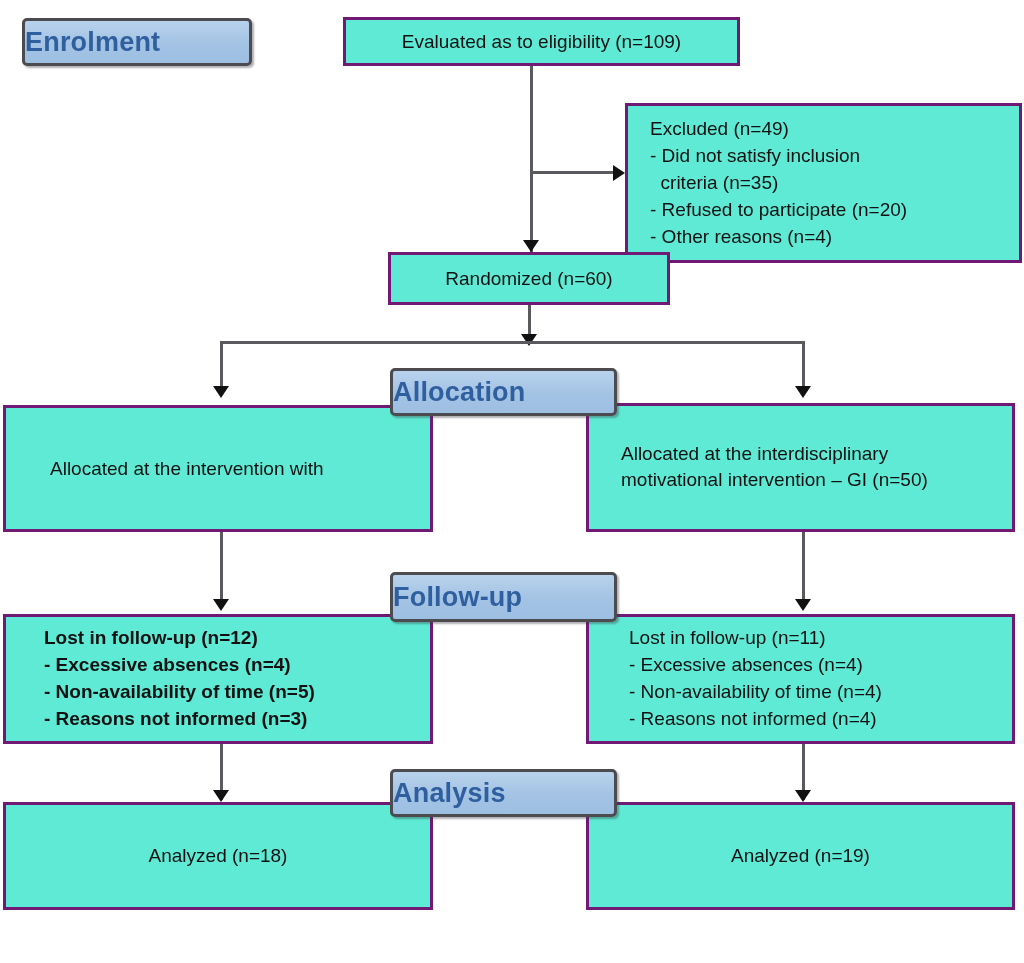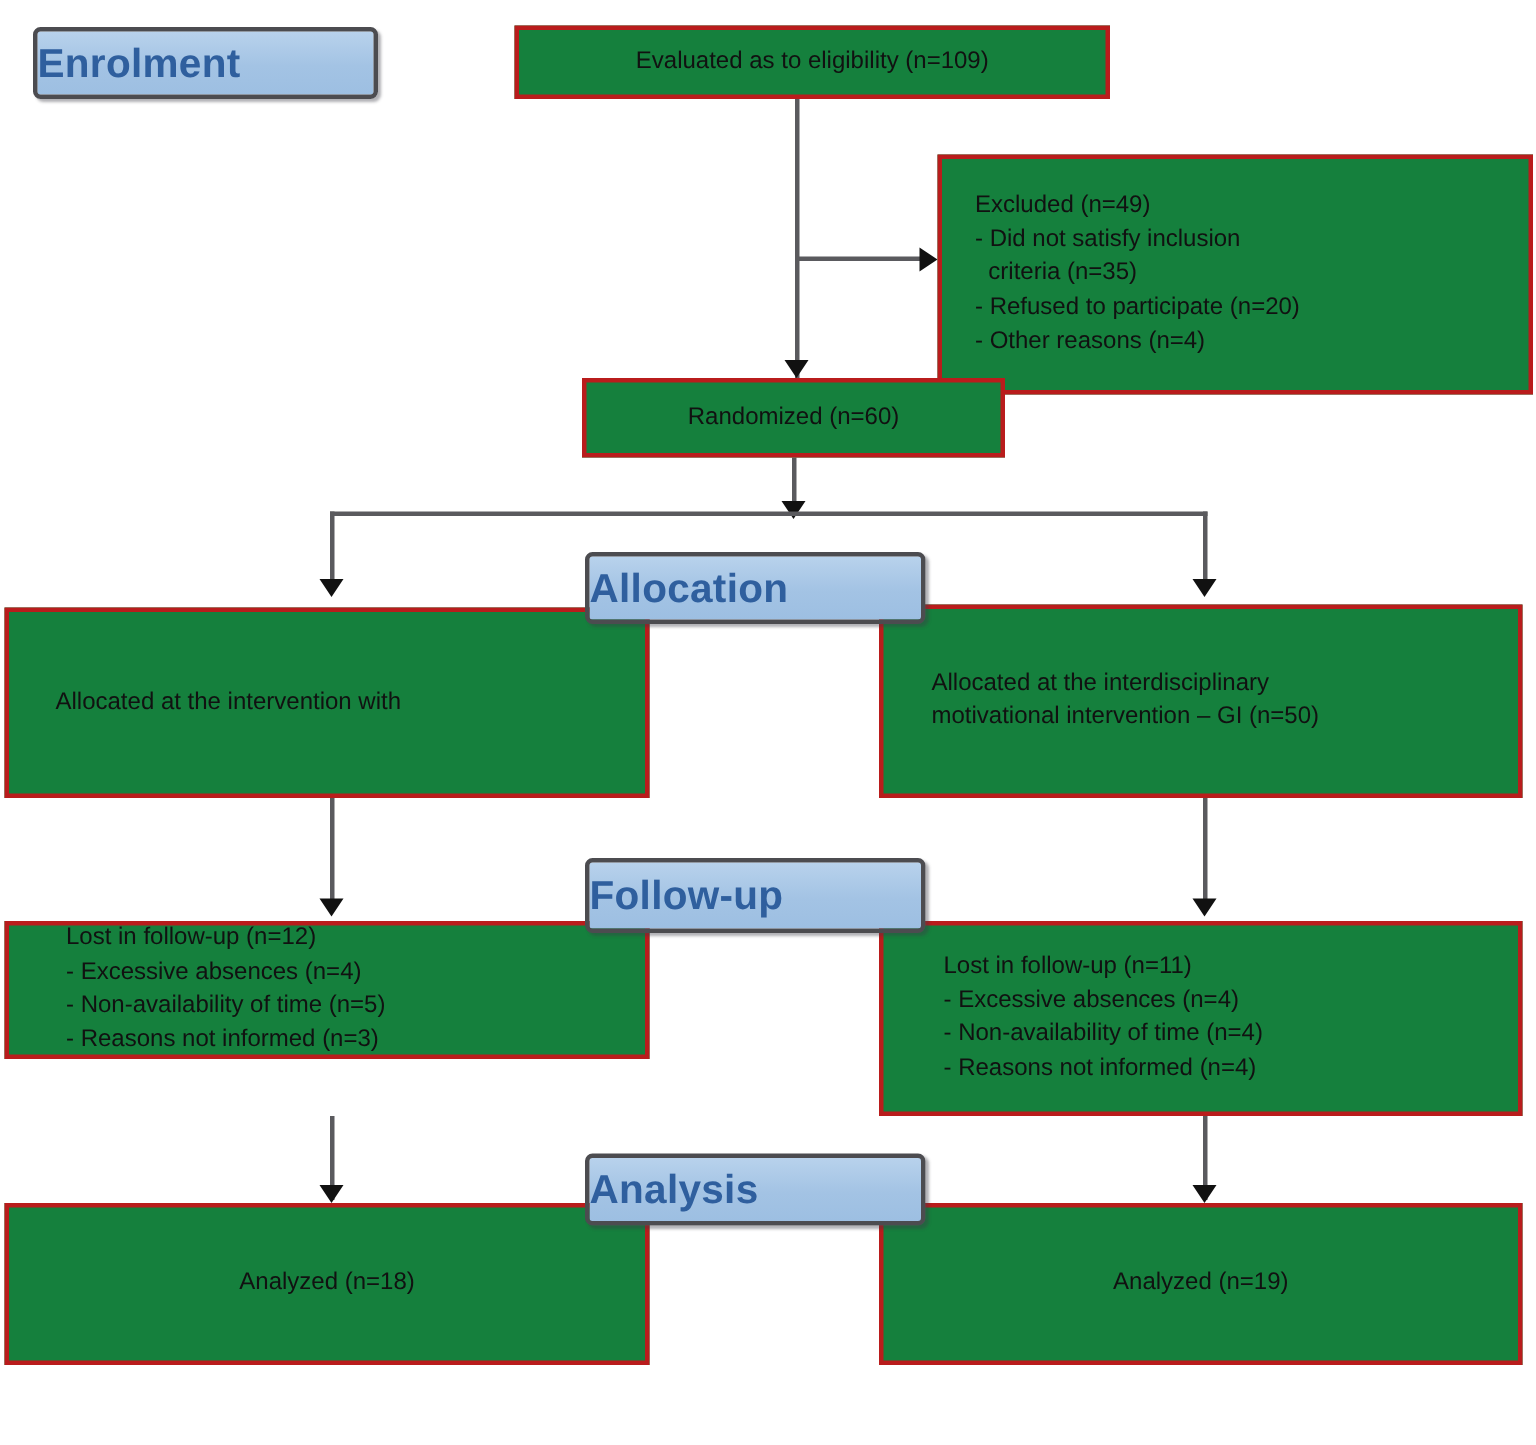--- a/index.html
+++ b/index.html
@@ -6,25 +6,25 @@
   body{
     width:1024px;height:963px;position:relative;overflow:hidden;
     font-family:"Liberation Sans","DejaVu Sans",sans-serif;
     -webkit-font-smoothing:antialiased;
   }
   #stage{position:absolute;left:0;top:0;width:1024px;height:963px;}
 
   
   .box{
     position:absolute;
-    background:#15803d;
-    border:3px solid #b91c1c;
+    background:#5eead4;
+    border:3px solid #701a75;
     box-sizing:border-box;
     color:#111111;
-    font-size:16px;
+    font-size:19px;
     line-height:1.42;
     z-index:3;
   }
   .box .inner{
     position:absolute;left:0;right:0;top:50%;transform:translateY(-50%);
     padding:0 16px;box-sizing:border-box;
   }
   .box.center .inner{text-align:center;}
   .box.left .inner{text-align:left;}
   .box .ln{display:block;white-space:pre;}
@@ -111,21 +111,21 @@
   <div class="arrow-down" style="left:213px;top:386px;"></div>
 
   <div class="vline" style="left:802px;top:341px;height:48px;"></div>
   <div class="arrow-down" style="left:795px;top:386px;"></div>
 
   <div class="banner" style="left:390px;top:368px;width:227px;height:48px;">
     <span>Allocation</span>
   </div>
 
   <div class="box left" style="left:3px;top:405px;width:430px;height:127px;">
-    <div class="inner" style="padding:0 31px;">
+    <div class="inner" style="padding:0 44px;">
       <span class="ln">Allocated at the intervention with</span>
     </div>
   </div>
 
   <div class="box left" style="left:586px;top:403px;width:429px;height:129px;">
     <div class="inner" style="padding:0 32px;">
       <span class="ln">Allocated at the interdisciplinary</span>
       <span class="ln">motivational intervention – GI (n=50)</span>
     </div>
   </div>
@@ -133,21 +133,21 @@
   <div class="vline" style="left:220px;top:532px;height:70px;"></div>
   <div class="arrow-down" style="left:213px;top:599px;"></div>
 
   <div class="vline" style="left:802px;top:532px;height:70px;"></div>
   <div class="arrow-down" style="left:795px;top:599px;"></div>
 
   <div class="banner" style="left:390px;top:572px;width:227px;height:50px;">
     <span>Follow-up</span>
   </div>
 
-  <div class="box left" style="left:3px;top:614px;width:430px;height:92px;">
+  <div class="box left" style="left:3px;top:614px;width:430px;height:130px;font-weight:bold;">
     <div class="inner" style="padding:0 38px;">
       <span class="ln">Lost in follow-up (n=12)</span>
       <span class="ln">- Excessive absences (n=4)</span>
       <span class="ln">- Non-availability of time (n=5)</span>
       <span class="ln">- Reasons not informed (n=3)</span>
     </div>
   </div>
 
   <div class="box left" style="left:586px;top:614px;width:429px;height:130px;">
     <div class="inner" style="padding:0 40px;">

